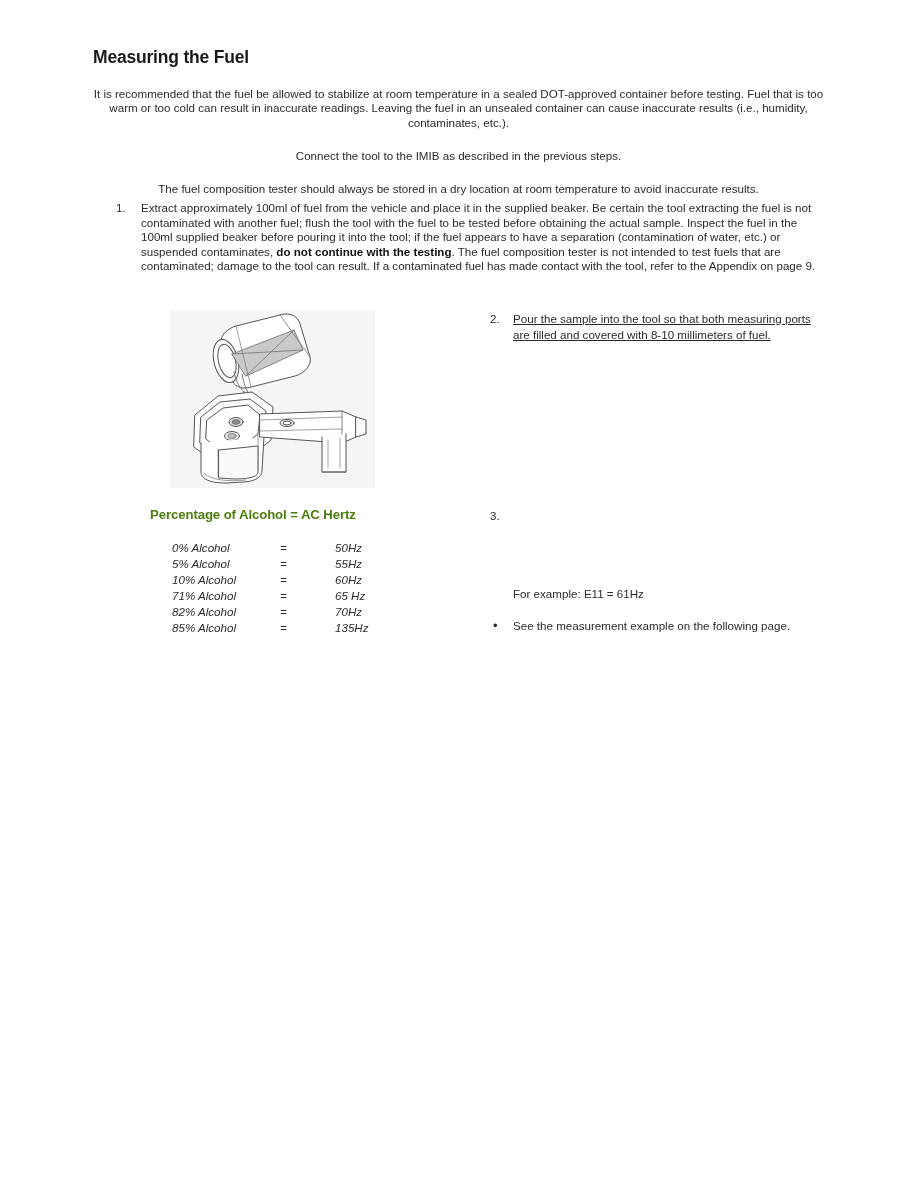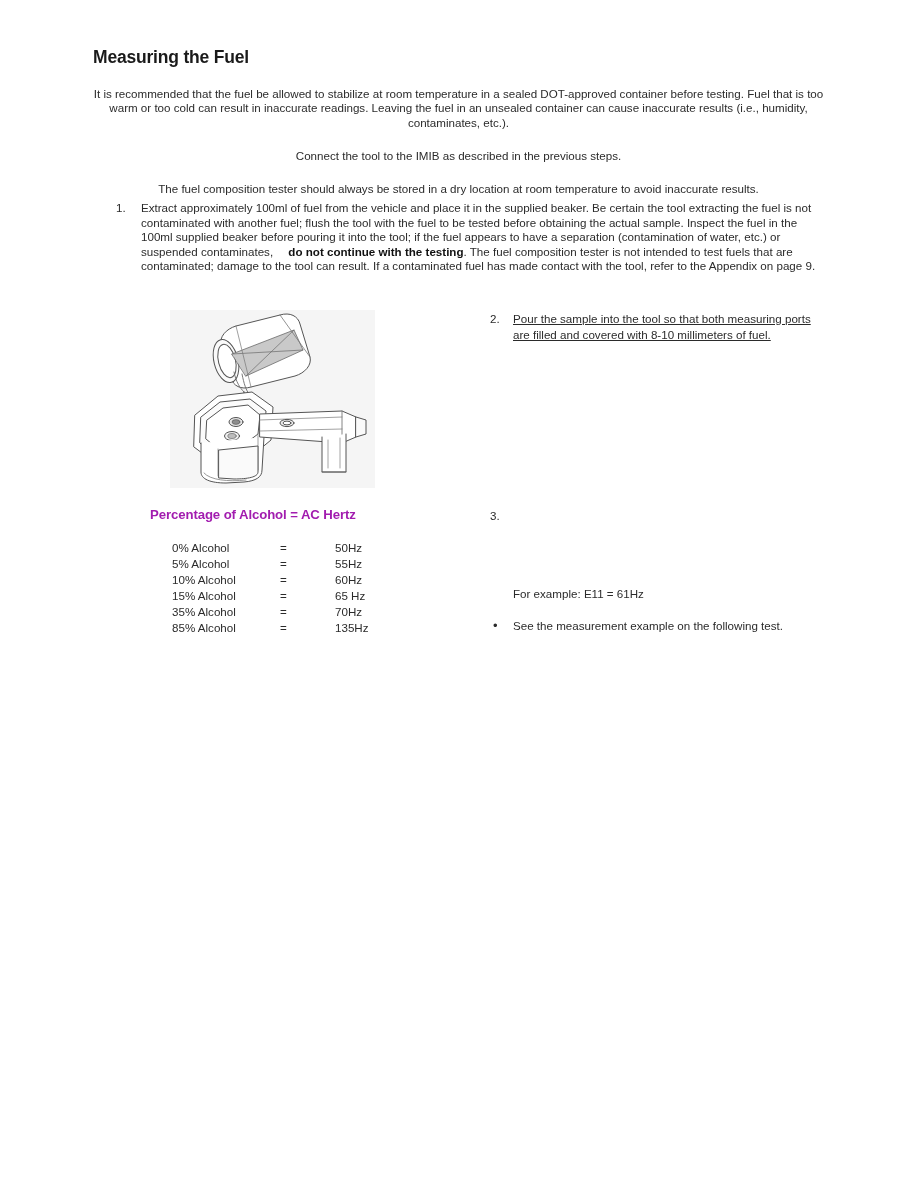--- a/index.html
+++ b/index.html
@@ -66,52 +66,53 @@
   }
   #item-1 {
     left: 141px;
     top: 201px;
     width: 682px;
   }
   #item-1-marker {
     left: 116px;
     top: 201px;
   }
-  .emph { font-weight: bold; color: #111; margin-left: 12px; }
+  .emph { font-weight: bold; color: #111; }
 
   
   .figure {
     position: absolute;
     left: 170px;
     top: 310px;
     width: 205px;
     height: 178px;
     background: #f5f5f5;
   }
   .figure svg { display: block; }
 
   
   .table-title {
     position: absolute;
     left: 150px;
     top: 507px;
     font-size: 13.2px;
     font-weight: bold;
     letter-spacing: -0.1px;
-    color: #a21caf;
+    color: #4d7c0f;
     white-space: nowrap;
   }
   .alcohol-table {
     position: absolute;
     left: 172px;
     top: 540px;
     border-collapse: collapse;
     font-size: 11.6px;
     line-height: 15.9px;
     color: #2b2b2b;
+    font-style: italic;
   }
   .alcohol-table td {
     padding: 0;
     white-space: nowrap;
     vertical-align: top;
   }
   .col-pct { width: 108px; text-align: left; }
   .col-eq  { width: 55px;  text-align: left; }
   .col-hz  { text-align: left; }
 
@@ -227,40 +228,40 @@
         <td class="col-pct">5% Alcohol</td>
         <td class="col-eq">=</td>
         <td class="col-hz">55Hz</td>
       </tr>
       <tr>
         <td class="col-pct">10% Alcohol</td>
         <td class="col-eq">=</td>
         <td class="col-hz">60Hz</td>
       </tr>
       <tr>
-        <td class="col-pct">15% Alcohol</td>
+        <td class="col-pct">71% Alcohol</td>
         <td class="col-eq">=</td>
         <td class="col-hz">65 Hz</td>
       </tr>
       <tr>
-        <td class="col-pct">35% Alcohol</td>
+        <td class="col-pct">82% Alcohol</td>
         <td class="col-eq">=</td>
         <td class="col-hz">70Hz</td>
       </tr>
       <tr>
         <td class="col-pct">85% Alcohol</td>
         <td class="col-eq">=</td>
         <td class="col-hz">135Hz</td>
       </tr>
     </tbody>
   </table>
 
   <span class="step-marker" id="step-2-marker">2.</span>
   <div class="step" id="step-2">Pour the sample into the tool so that both measuring ports are filled and covered with 8-10 millimeters of fuel.</div>
 
   <span class="step-marker" id="step-3-marker">3.</span>
 
   <div class="step" id="example-line">For example:  E11 = 61Hz</div>
 
   <span class="step-marker" id="bullet-1-marker">•</span>
-  <div class="step" id="bullet-1">See the measurement example on the following test.</div>
+  <div class="step" id="bullet-1">See the measurement example on the following page.</div>
 
 </div>
 
 </body></html>

